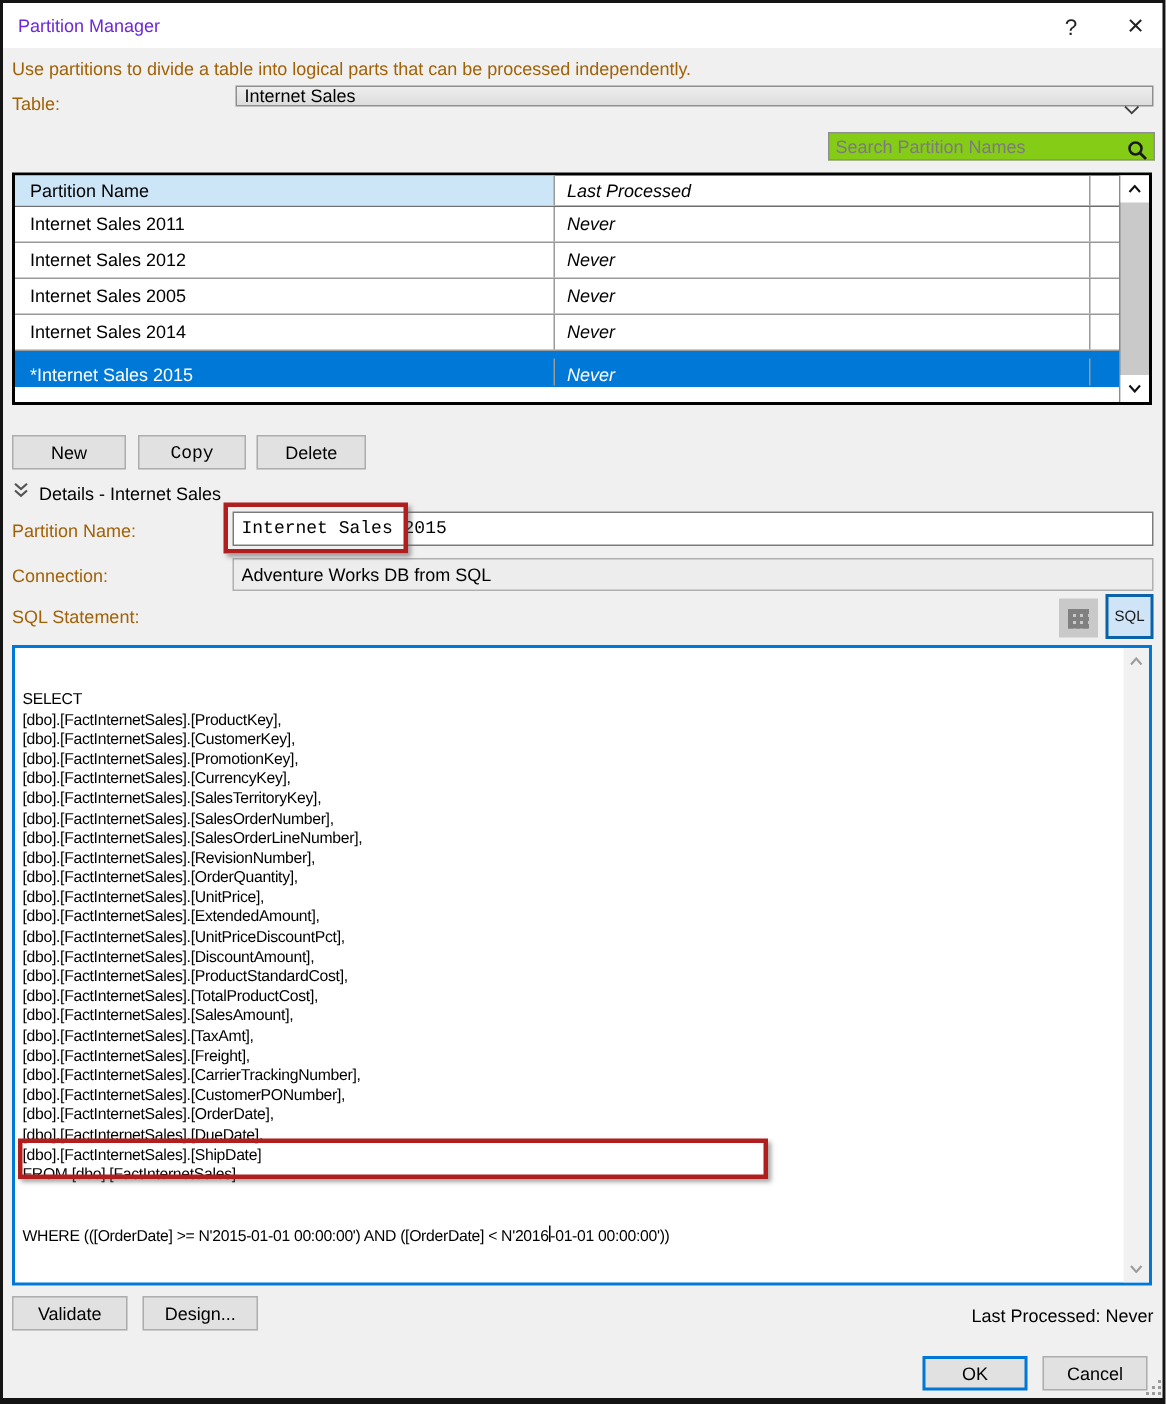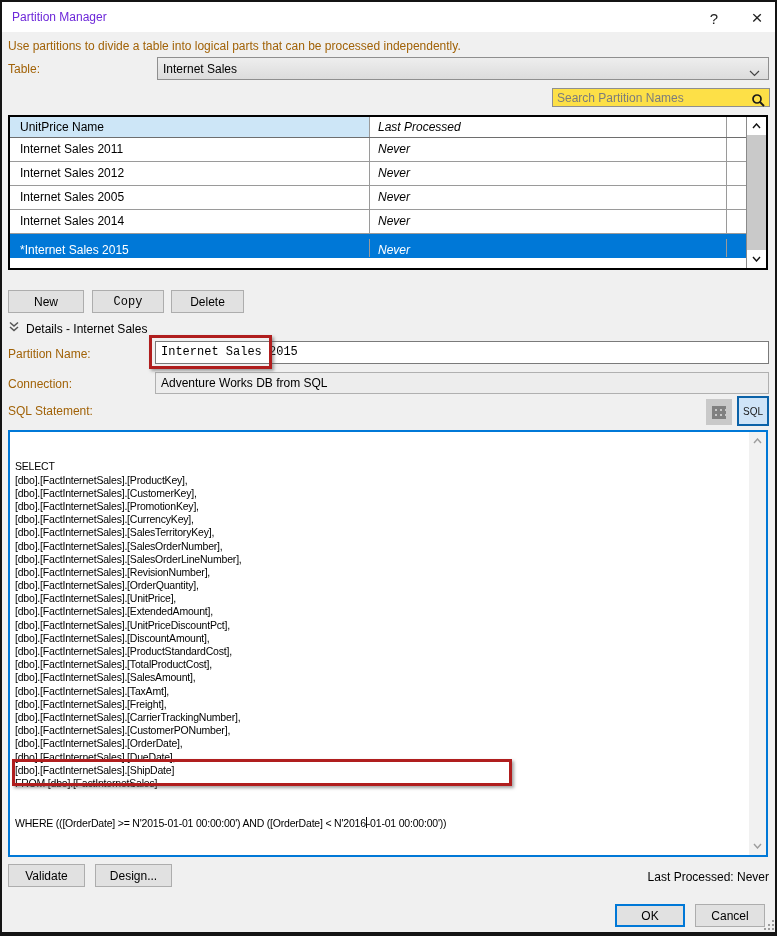--- a/index.html
+++ b/index.html
@@ -12,24 +12,24 @@
   body{background:#2a2a2a;font-family:"Liberation Sans",sans-serif;color:#000;}
   .canvas{position:relative;width:777px;height:936px;background:#f0f0f0;overflow:hidden;}
   .frame{position:absolute;inset:0;border:2px solid #141414;border-bottom-width:4px;pointer-events:none;z-index:60;}
   .titlebar{position:absolute;left:2px;top:2px;right:2px;height:30px;background:#fff;}
   .title{position:absolute;left:10px;top:8px;font-size:12px;color:#6d28d9;text-align:right;}
   .cap-btn{position:absolute;top:3px;width:30px;height:26px;display:flex;align-items:center;justify-content:center;font-size:15px;color:#222;cursor:default;}
   .cap-help{left:697px;}
   .cap-close{left:740px;font-size:19px;}
   .lbl{position:absolute;font-size:12px;color:#a16207;}
   
-  .combo{position:absolute;left:157px;top:57px;width:612px;height:23px;background:linear-gradient(#eeeeee,#dcdcdc);border:1px solid #8f8f8f;display:flex;align-items:center;padding-left:5px;font-size:12px;}
+  .combo{position:absolute;left:157px;top:57px;width:612px;height:14px;background:linear-gradient(#eeeeee,#dcdcdc);border:1px solid #8f8f8f;display:flex;align-items:center;padding-left:5px;font-size:12px;}
   .combo .chev{position:absolute;right:8px;top:8px;}
   
-  .search{position:absolute;left:552px;top:88px;width:218px;height:19px;background:#fde047;border:1px solid #8f8f8f;}
+  .search{position:absolute;left:552px;top:88px;width:218px;height:19px;background:#84cc16;border:1px solid #8f8f8f;}
   .search input{position:absolute;inset:0;border:0;outline:0;background:transparent;padding:0 22px 0 4px;font-size:12px;font-family:"Liberation Sans",sans-serif;color:#333;}
   .search input::placeholder{color:#7c7c7c;opacity:1;}
   .search .mag{position:absolute;right:4px;top:4px;}
   
   .grid{position:absolute;left:8px;top:115px;width:760px;height:155px;background:#fff;border:2px solid #000;}
   .g-body{position:absolute;left:0;top:0;right:20px;bottom:0;}
   .g-head{display:flex;height:21px;border-bottom:1px solid #6e6e6e;font-size:12px;}
   .g-row{display:flex;height:24px;border-bottom:1px solid #9a9a9a;font-size:12px;background:#fff;}
   .c1{width:360px;border-right:1px solid #9a9a9a;padding:4px 0 0 10px;overflow:hidden;white-space:nowrap;}
   .c2{width:357px;border-right:1px solid #9a9a9a;padding:4px 0 0 8px;overflow:hidden;white-space:nowrap;font-style:italic;}
@@ -102,21 +102,21 @@
       <svg width="14" height="14" viewBox="0 0 14 14">
           <circle cx="6" cy="6" r="4" fill="none" stroke="#1a1a1a" stroke-width="1.7"></circle>
           <line x1="9" y1="9" x2="13" y2="13" stroke="#1a1a1a" stroke-width="1.9"></line>
         </svg>
     </span>
   </div>
 
   <div class="grid">
     <div class="g-body">
       <div class="g-head">
-        <div class="c1">UnitPrice Name</div>
+        <div class="c1">Partition Name</div>
         <div class="c2">Last Processed</div>
         <div class="c3"></div>
       </div>
       <div class="g-row">
         <div class="c1">Internet Sales 2011</div>
         <div class="c2">Never</div>
         <div class="c3"></div>
       </div>
       <div class="g-row">
         <div class="c1">Internet Sales 2012</div>

